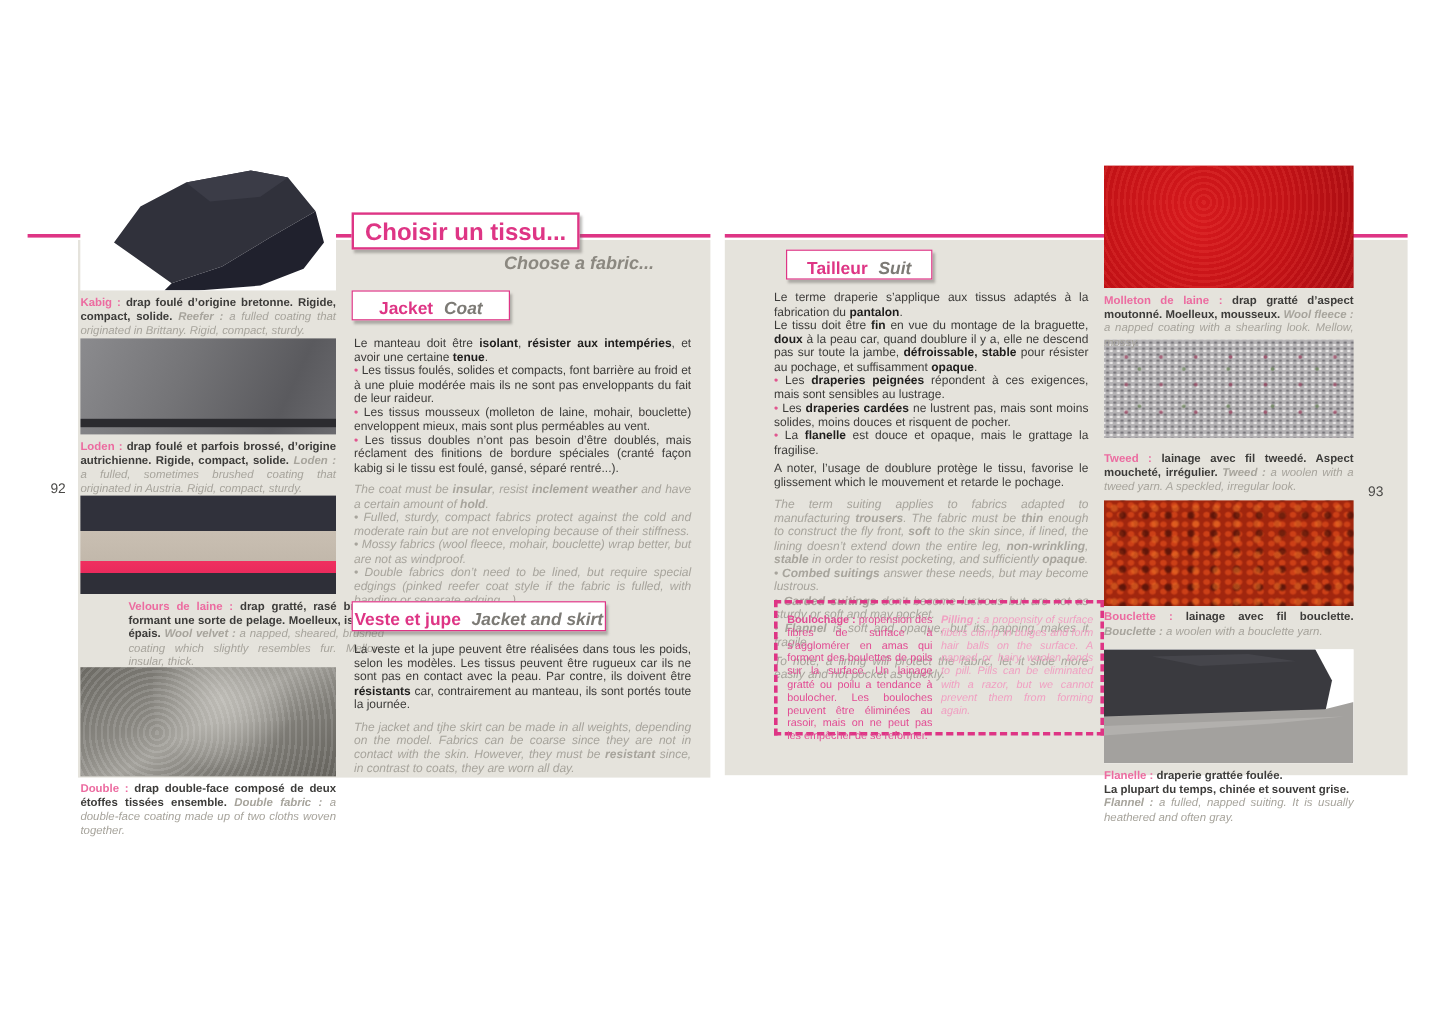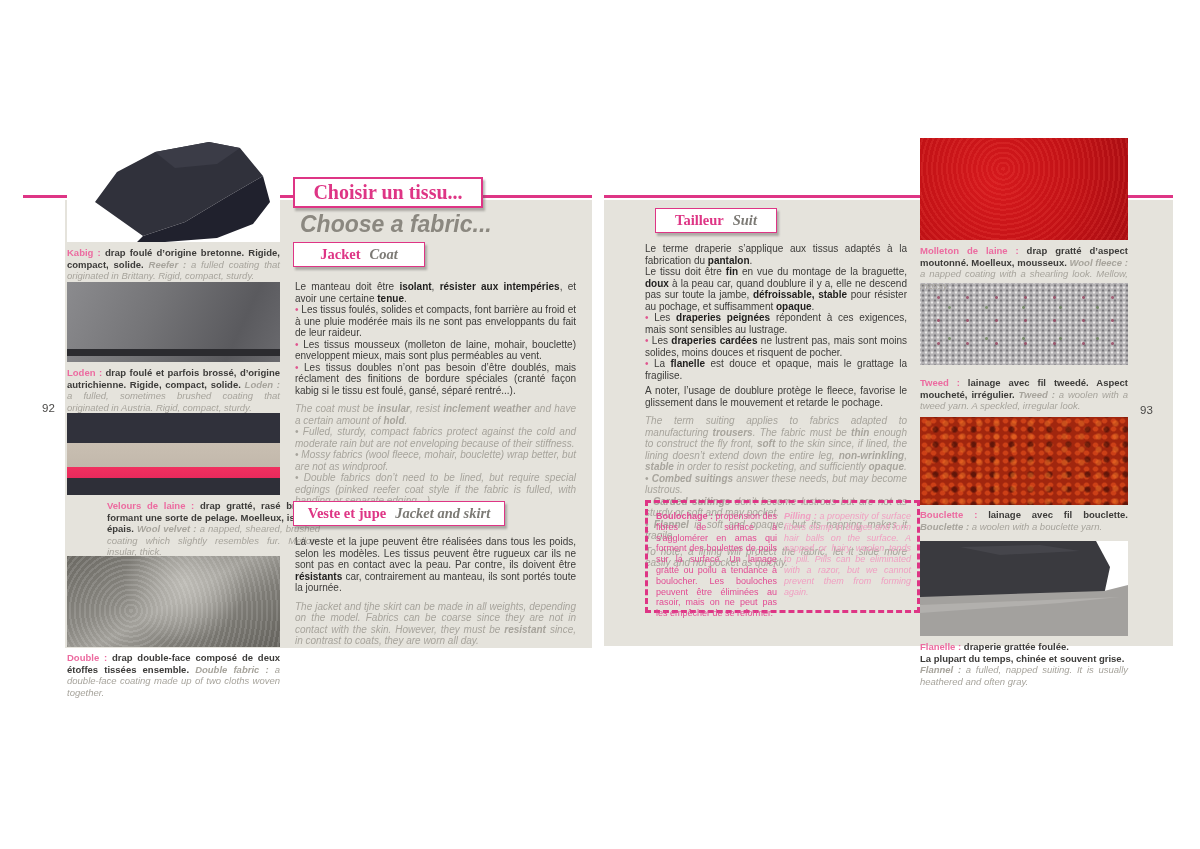--- a/index.html
+++ b/index.html
@@ -58,26 +58,26 @@
   .cap-kabig{left:67px;top:247px;width:213px;}
   .cap-loden{left:67px;top:367px;width:213px;}
   .cap-velours{left:67px;top:500px;width:213px;margin-left:40px;}
   .cap-double{left:67px;top:652px;width:213px;}
   .cap-molleton{left:920px;top:245px;width:208px;}
   .cap-tweed{left:920px;top:377px;width:208px;}
   .cap-bouclette{left:920px;top:509px;width:208px;}
   .cap-flanelle{left:920px;top:641px;width:208px;}
 
   .hbox{position:absolute;z-index:4;background:#fff;border:1.5px solid var(--accent-pink,#de3585);
-    box-shadow:2px 3px 2px rgba(104,102,97,.45);display:flex;align-items:center;
-    justify-content:center;gap:9px;box-sizing:border-box;font-family:Liberation Serif, serif;}
+    box-shadow:2px 3px 2px rgba(104,102,97,.45);display:flex;align-items:flex-end;
+    justify-content:center;gap:9px;box-sizing:border-box;}
   .box-title{left:293px;top:177px;width:190px;height:31px;border-width:2.5px;
     font-size:20px;font-weight:bold;color:var(--accent-pink,#de3585);}
-  .subtitle{position:absolute;z-index:4;left:300px;top:211px;width:245px;
-    font-size:23px;font-weight:bold;font-style:italic;color:#8b8880;}
+  .subtitle{position:absolute;z-index:4;left:300px;top:211px;width:245px;text-align:right;
+    font-size:15px;font-weight:bold;font-style:italic;color:#8b8880;}
   .sec-box .h-fr{font-size:14.5px;font-weight:bold;color:var(--accent-pink,#de3585);}
   .sec-box .h-en{font-size:14.5px;font-weight:bold;font-style:italic;color:#7c7a75;}
   .box-manteau{left:293px;top:242px;width:132px;height:25px;}
   .box-veste{left:293px;top:501px;width:212px;height:25px;}
   .box-tailleur{left:655px;top:208px;width:122px;height:25px;}
 
   .textcol{position:absolute;z-index:4;font-size:10px;line-height:11.5px;
     text-align:justify;color:var(--text-dark,#3c3b39);}
   .textcol p{margin:0;}
   .textcol p.gap{margin-top:7px;}
@@ -171,21 +171,21 @@
     <span class="h-fr">Tailleur</span>
     <span class="h-en">Suit</span>
   </div>
 
   <div class="textcol" id="r-sec">
     <p class="fr">Le terme draperie s’applique aux tissus adaptés à la fabrication du <b>pantalon</b>.</p>
     <p class="fr">Le tissu doit être <b>fin</b> en vue du montage de la braguette, <b>doux</b> à la peau car, quand doublure il y a, elle ne descend pas sur toute la jambe, <b>défroissable, stable</b> pour résister au pochage, et suffisamment <b>opaque</b>.</p>
     <p class="fr"><span class="blt">•</span> Les <b>draperies peignées</b> répondent à ces exigences, mais sont sensibles au lustrage.</p>
     <p class="fr"><span class="blt">•</span> Les <b>draperies cardées</b> ne lustrent pas, mais sont moins solides, moins douces et risquent de pocher.</p>
     <p class="fr"><span class="blt">•</span> La <b>flanelle</b> est douce et opaque, mais le grattage la fragilise.</p>
-    <p class="fr gap-sm">A noter, l’usage de doublure protège le fleece, favorise le glissement dans le mouvement et retarde le pochage.</p>
+    <p class="fr gap-sm">A noter, l’usage de doublure protège le tissu, favorise le glissement which le mouvement et retarde le pochage.</p>
     <p class="en gap">The term suiting applies to fabrics adapted to manufacturing <b>trousers</b>. The fabric must be <b>thin</b> enough to construct the fly front, <b>soft</b> to the skin since, if lined, the lining doesn’t extend down the entire leg, <b>non-wrinkling</b>, <b>stable</b> in order to resist pocketing, and sufficiently <b>opaque</b>.</p>
     <p class="en"><span class="blt">•</span> <b>Combed suitings</b> answer these needs, but may become lustrous.</p>
     <p class="en"><span class="blt">•</span> <b>Carded suitings</b> don’t become lustrous but are not as sturdy or soft and may pocket.</p>
     <p class="en"><span class="blt">•</span> <b>Flannel</b> is soft and opaque, but its napping makes it fragile.</p>
     <p class="en gap-sm">To note, a lining will protect the fabric, let it slide more easily and not pocket as quickly.</p>
   </div>
 
   <div class="callout">
     <p class="co-fr"><b>Boulochage :</b> propension des fibres de surface à s’agglomérer en amas qui forment des boulettes de poils sur la surface. Un lainage gratté ou poilu a tendance à boulocher. Les bouloches peuvent être éliminées au rasoir, mais on ne peut pas les empêcher de se reformer.</p>
     <p class="co-en"><b>Pilling :</b> a propensity of surface fibers clump in bulges and form hair balls on the surface. A napped or hairy woolen tends to pill. Pills can be eliminated with a razor, but we cannot prevent them from forming again.</p>

